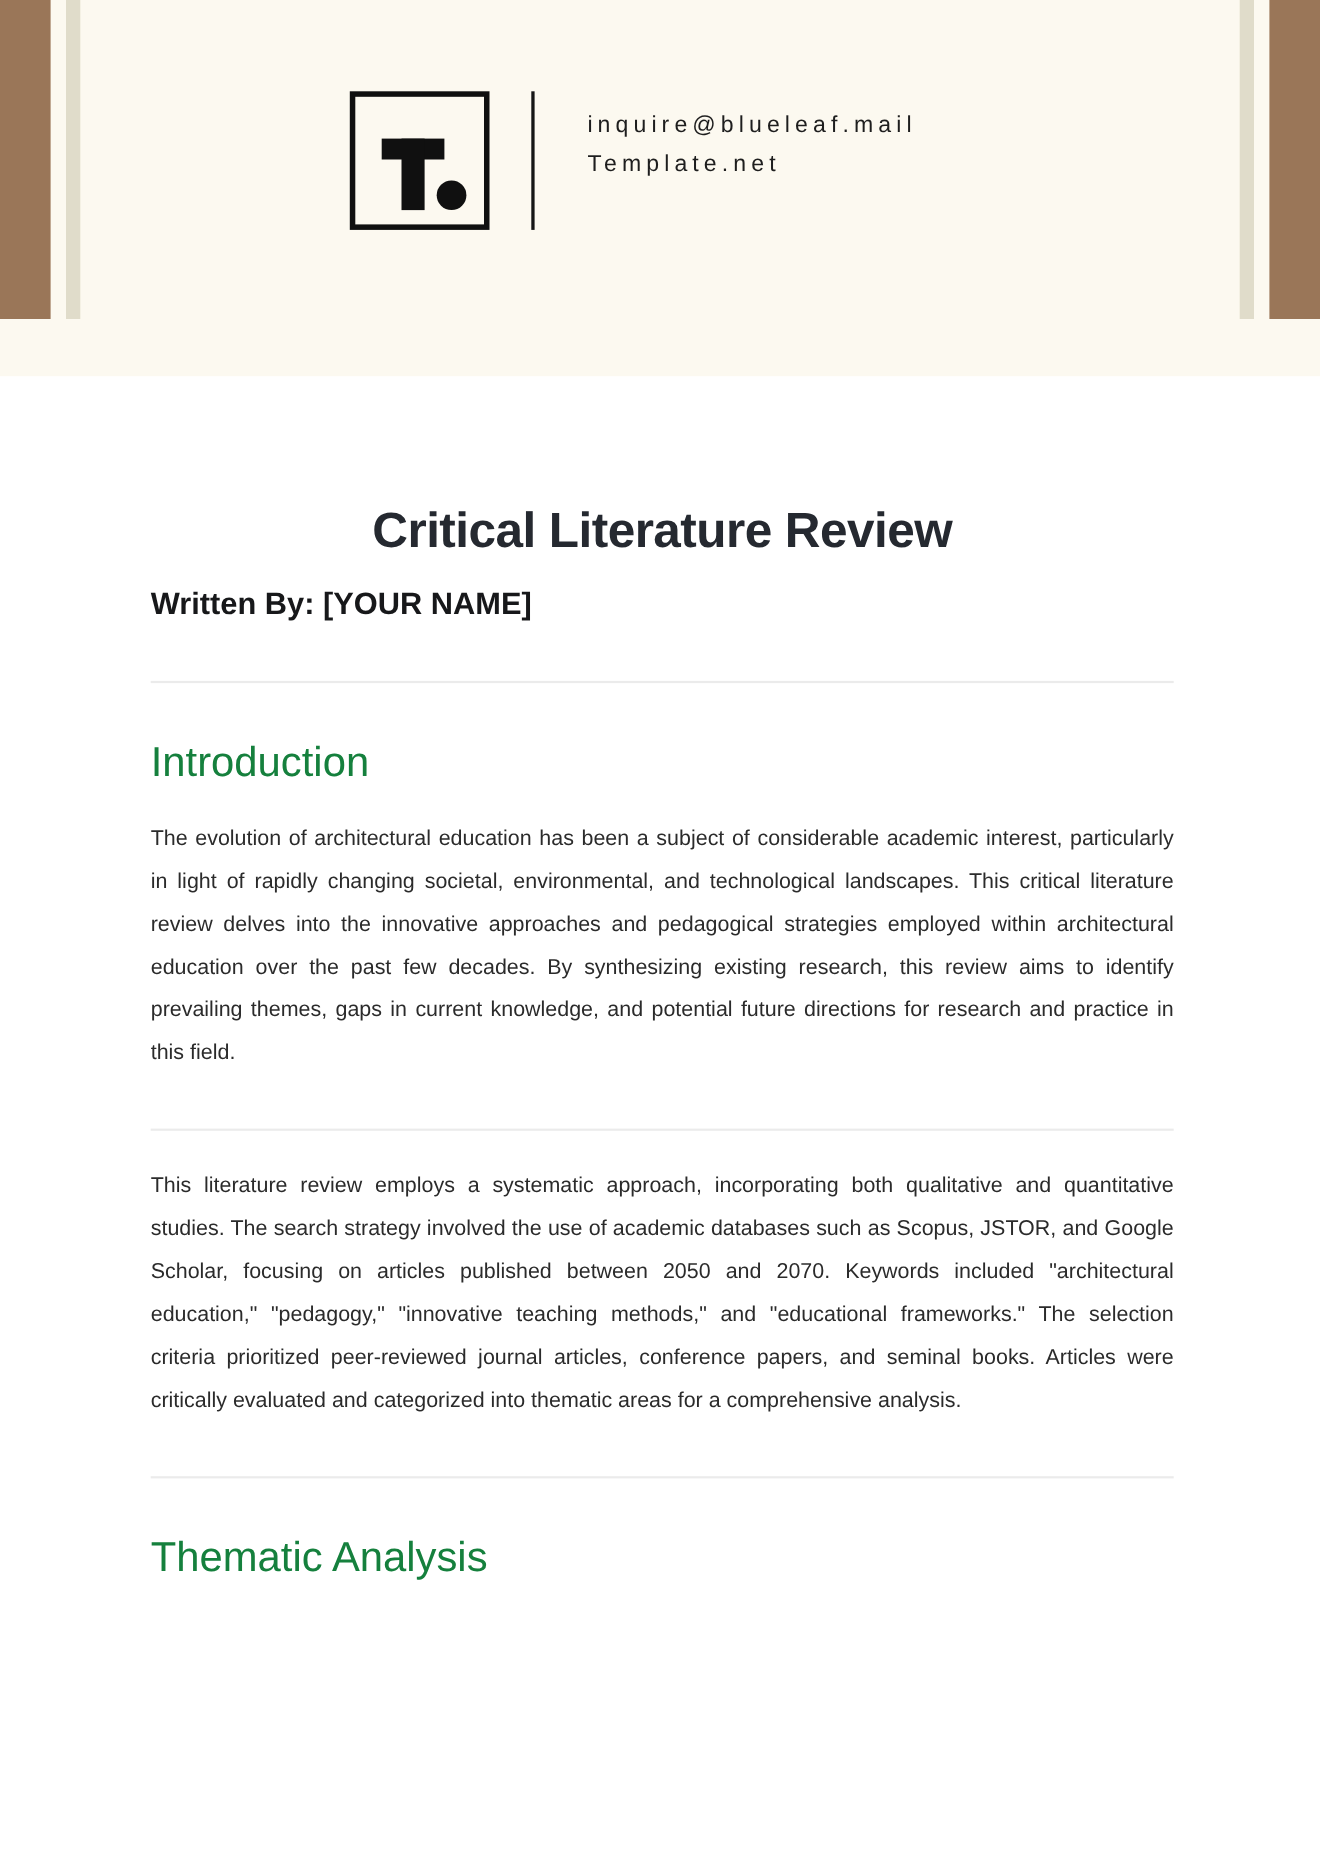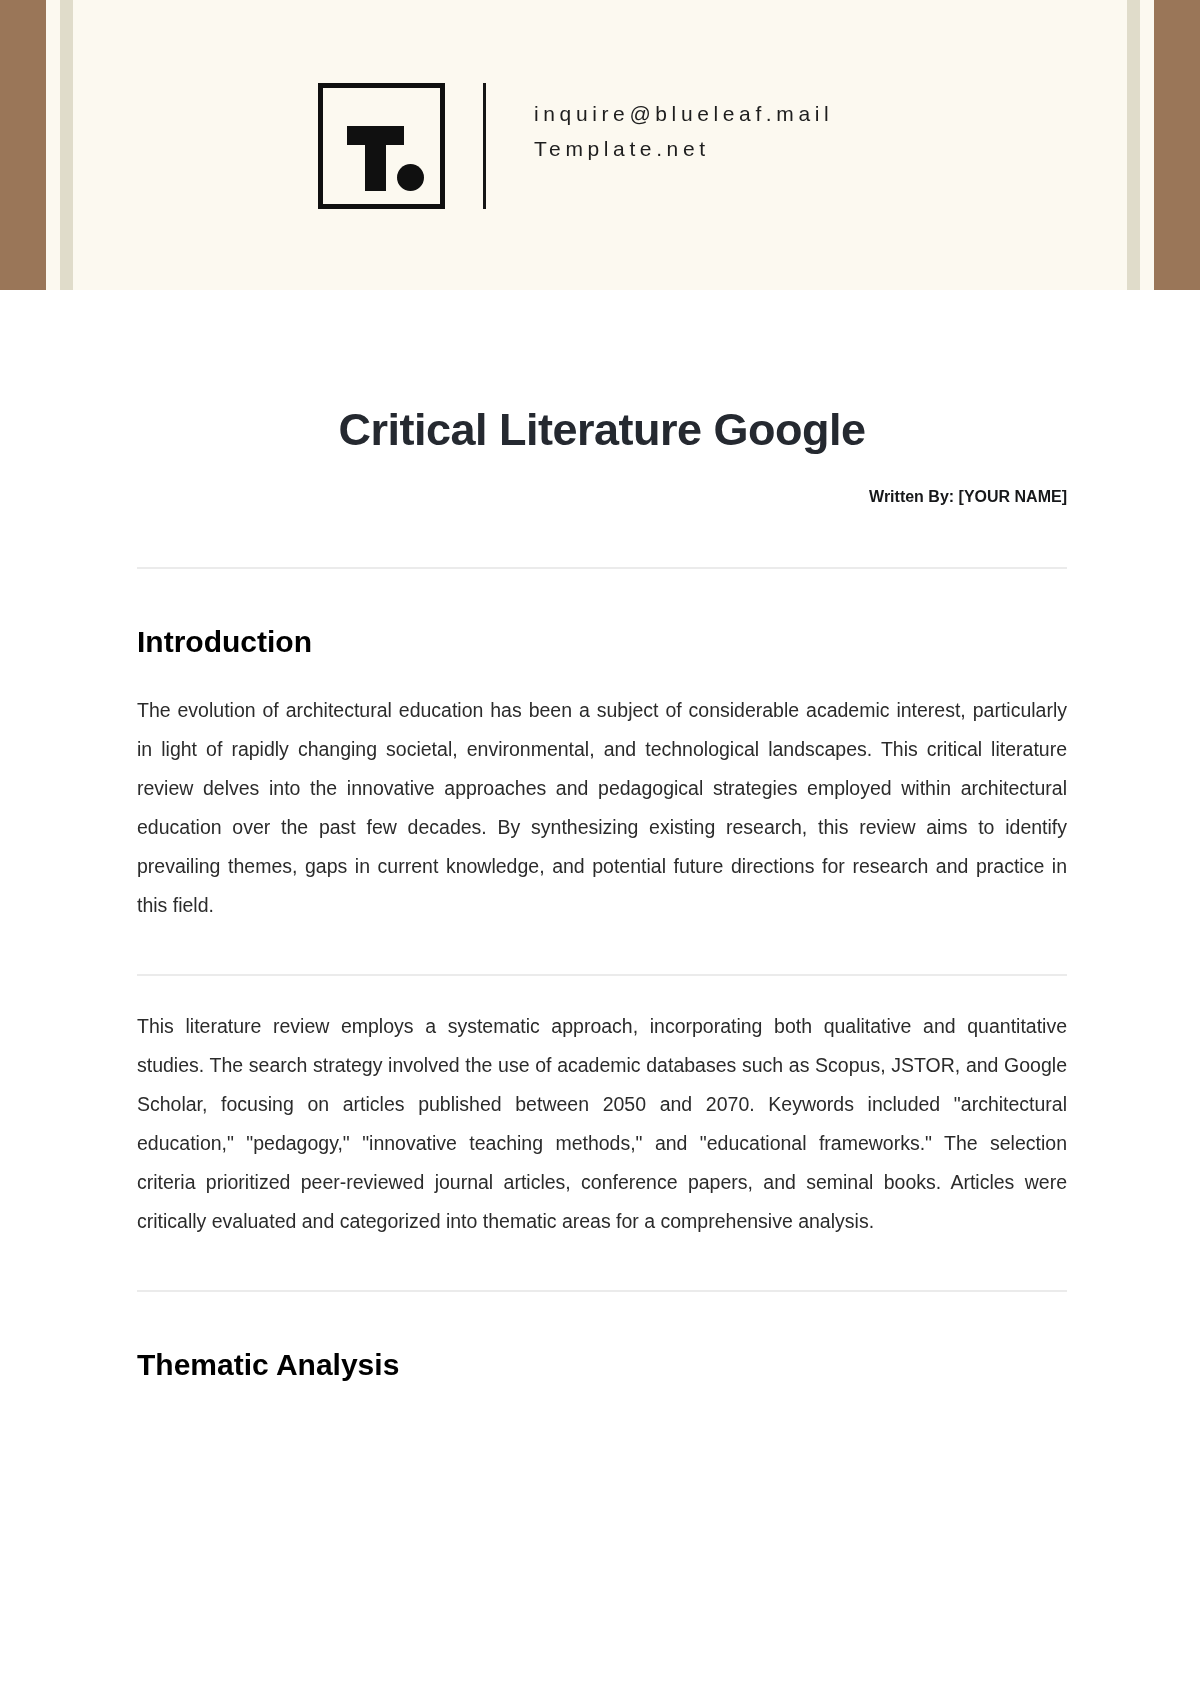--- a/index.html
+++ b/index.html
@@ -9,21 +9,21 @@
     background: #ffffff;
     font-family: "Liberation Sans", sans-serif;
     overflow: hidden;
     position: relative;
   }
 
   
   .letterhead {
     position: relative;
     width: 1200px;
-    height: 290px;
+    height: 342px;
     background: #FCF9F0;
   }
   .bar { position: absolute; top: 0; height: 290px; background: #9A7658; }
   .bar.left  { left: 0;  width: 46px; }
   .bar.right { right: 0; width: 46px; }
   .accent { position: absolute; top: 0; height: 290px; width: 13px; background: #E0DCCA; }
   .accent.left  { left: 60px; }
   .accent.right { right: 60px; }
 
   .lockup { position: absolute; left: 318px; top: 83px; height: 126px; }
@@ -57,37 +57,37 @@
   .doc-title {
     font-size: 45px;
     font-weight: 700;
     letter-spacing: -0.5px;
     color: #252930;
     text-align: center;
     line-height: 54px;
   }
   .byline {
     margin-top: 25px;
-    font-size: 16px;
+    font-size: 28px;
     font-weight: 700;
     color: #17181A;
-    text-align: right;
+    text-align: left;
     line-height: 29px;
   }
   .divider {
     height: 2px;
     width: 100%;
     background: #EBEBEB;
   }
   .divider.first { margin-top: 56px; }
   .section-heading {
     margin-top: 54px;
-    font-size: 30px;
-    font-weight: 700;
-    color: #000000;
+    font-size: 38px;
+    font-weight: 400;
+    color: #15803d;
     line-height: 37px;
   }
   .section-body {
     margin-top: 31px;
     margin-bottom: 49px;
     font-size: 19.5px;
     line-height: 39px;
     color: #2B2B2B;
     text-align: justify;
   }
@@ -110,21 +110,21 @@
     </div>
     <div class="lockup-rule"></div>
     <div class="contact">
       <div>inquire@blueleaf.mail</div>
       <div>Template.net</div>
     </div>
   </div>
 </header>
 
 <main class="doc">
-  <h1 class="doc-title">Critical Literature Google</h1>
+  <h1 class="doc-title">Critical Literature Review</h1>
   <p class="byline">Written By: [YOUR NAME]</p>
 
   <div class="divider first"></div>
 
   <section>
     <h2 class="section-heading">Introduction</h2>
     <p class="section-body">The evolution of architectural education has been a subject of considerable academic interest, particularly in light of rapidly changing societal, environmental, and technological landscapes. This critical literature review delves into the innovative approaches and pedagogical strategies employed within architectural education over the past few decades. By synthesizing existing research, this review aims to identify prevailing themes, gaps in current knowledge, and potential future directions for research and practice in this field.</p>
   </section>
 
   <div class="divider"></div>

